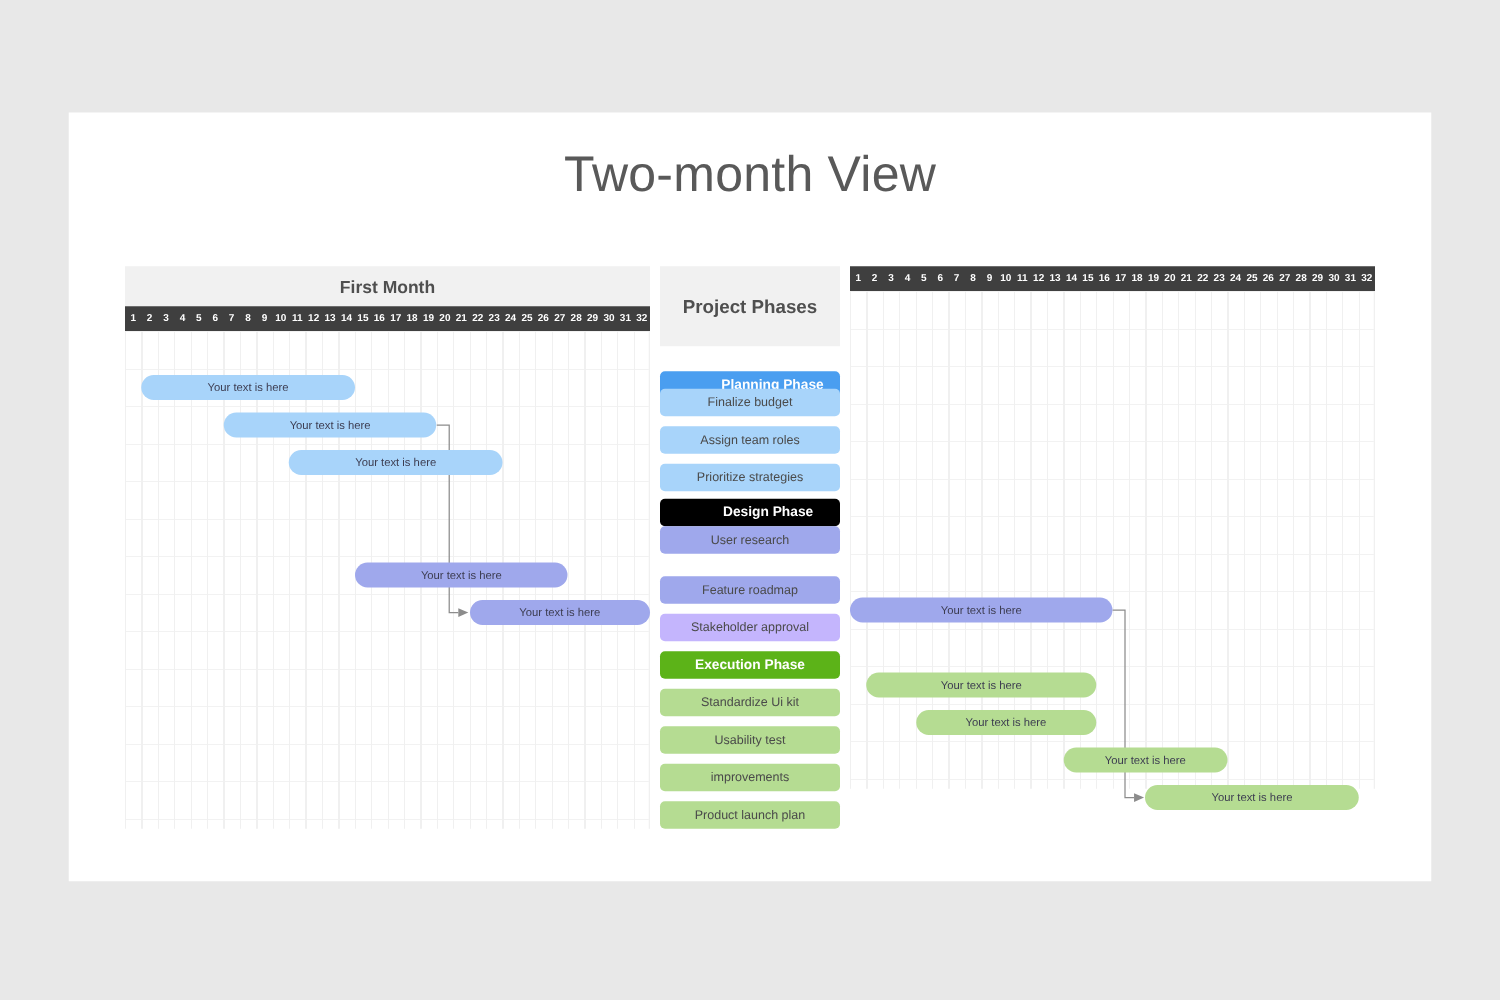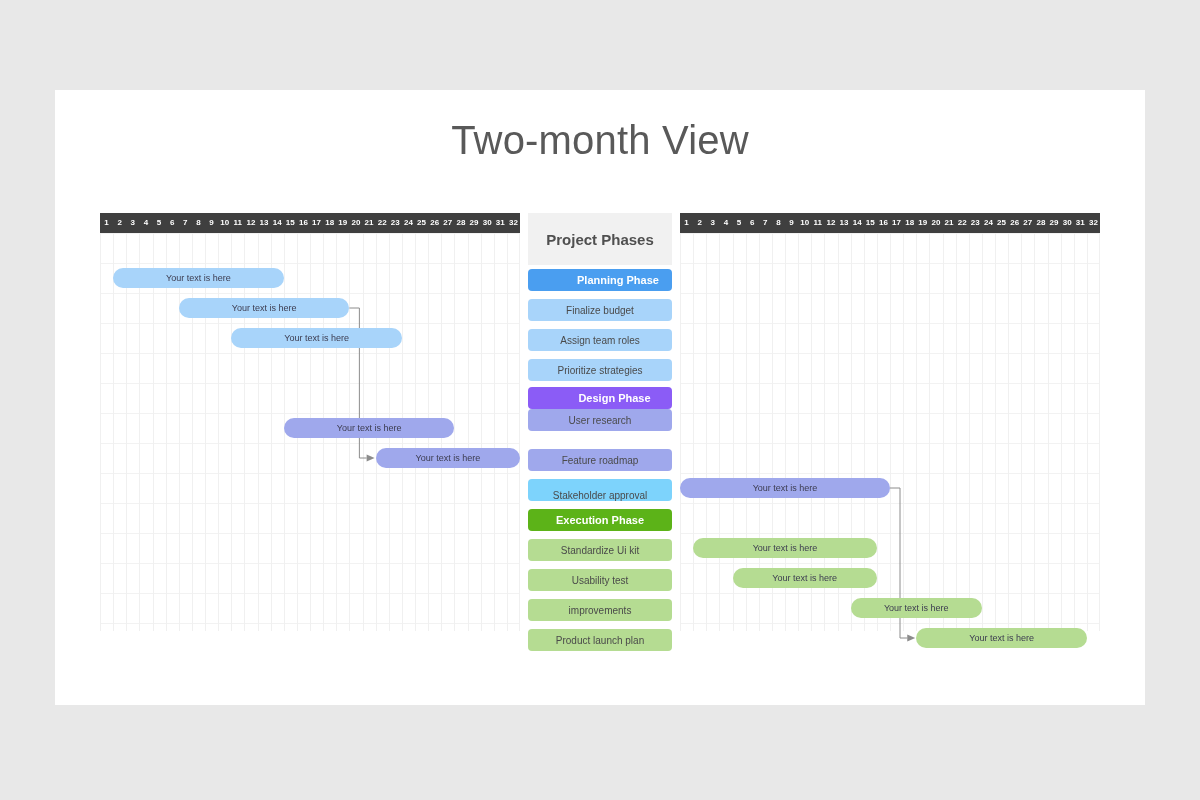--- a/index.html
+++ b/index.html
@@ -59,21 +59,21 @@
     background-image:
       repeating-linear-gradient(to right,
         #f0f0f0 0px, #f0f0f0 1px, transparent 1px, transparent 13.125px),
       repeating-linear-gradient(to bottom,
         #f2f2f2 0px, #f2f2f2 1px, transparent 1px, transparent 30px);
     border-right: 1px solid #f0f0f0;
   }
 
   
   #panel-mid .mid-head {
-    height: 52px; background: #f1f1f1;
+    height: 64px; background: #f1f1f1;
     display: flex; align-items: center; justify-content: center;
     font-size: 15px; font-weight: 700; color: #4f4f4f;
   }
   .phase-list { position: relative; margin-top: 0; }
   .phase {
     position: absolute; left: 0; width: 144px; height: 22px;
     border-radius: 4px;
     display: flex; align-items: center; justify-content: center;
     font-size: 10px; color: #4a4a4a;
     white-space: nowrap;
@@ -94,20 +94,21 @@
 </head>
 <body>
 
 <div id="slide">
 
   <div id="title">Two-month View</div>
 
   <div id="chart">
 
     <div class="panel" id="panel-m1">
+      <div class="month-head">First Month</div>
       <div class="day-row" id="days-m1">
           <div class="day-cell">1</div>
           <div class="day-cell">2</div>
           <div class="day-cell">3</div>
           <div class="day-cell">4</div>
           <div class="day-cell">5</div>
           <div class="day-cell">6</div>
           <div class="day-cell">7</div>
           <div class="day-cell">8</div>
           <div class="day-cell">9</div>
@@ -154,42 +155,42 @@
           </div>
           <div class="bar" style="left: 275.625px; width: 144.375px; top: 215px; background: rgb(159, 168, 236);">
             <span>Your text is here</span>
           </div>
         </div>
     </div>
 
     <div class="panel" id="panel-mid">
       <div class="mid-head">Project Phases</div>
       <div class="phase-list" id="phase-list">
-          <div class="phase hdr" style="top: 4px; background: rgb(74, 158, 240); padding-left: 36px;">
+          <div class="phase hdr" style="top: 20px; background: rgb(74, 158, 240); padding-left: 36px;">
             <span>Planning Phase</span>
           </div>
           <div class="phase" style="top: 34px; background: rgb(168, 212, 250);">
             <span>Finalize budget</span>
           </div>
           <div class="phase" style="top: 64px; background: rgb(168, 212, 250);">
             <span>Assign team roles</span>
           </div>
           <div class="phase" style="top: 94px; background: rgb(168, 212, 250);">
             <span>Prioritize strategies</span>
           </div>
-          <div class="phase hdr" style="top: 122px; background: #8b5cf6; padding-left: 29px;">
+          <div class="phase hdr" style="top: 122px; background: #000000; padding-left: 29px;">
             <span>Design Phase</span>
           </div>
           <div class="phase" style="top: 144px; background: rgb(159, 168, 236);">
             <span>User research</span>
           </div>
           <div class="phase" style="top: 184px; background: rgb(159, 168, 236);">
             <span>Feature roadmap</span>
           </div>
-          <div class="phase" style="top: 214px; background: #7dd3fc; align-items: flex-end;">
+          <div class="phase" style="top: 214px; background: #c4b5fd;">
             <span>Stakeholder approval</span>
           </div>
           <div class="phase hdr" style="top: 244px; background: rgb(92, 179, 24);">
             <span>Execution Phase</span>
           </div>
           <div class="phase" style="top: 274px; background: rgb(181, 220, 146);">
             <span>Standardize Ui kit</span>
           </div>
           <div class="phase" style="top: 304px; background: rgb(181, 220, 146);">
             <span>Usability test</span>

